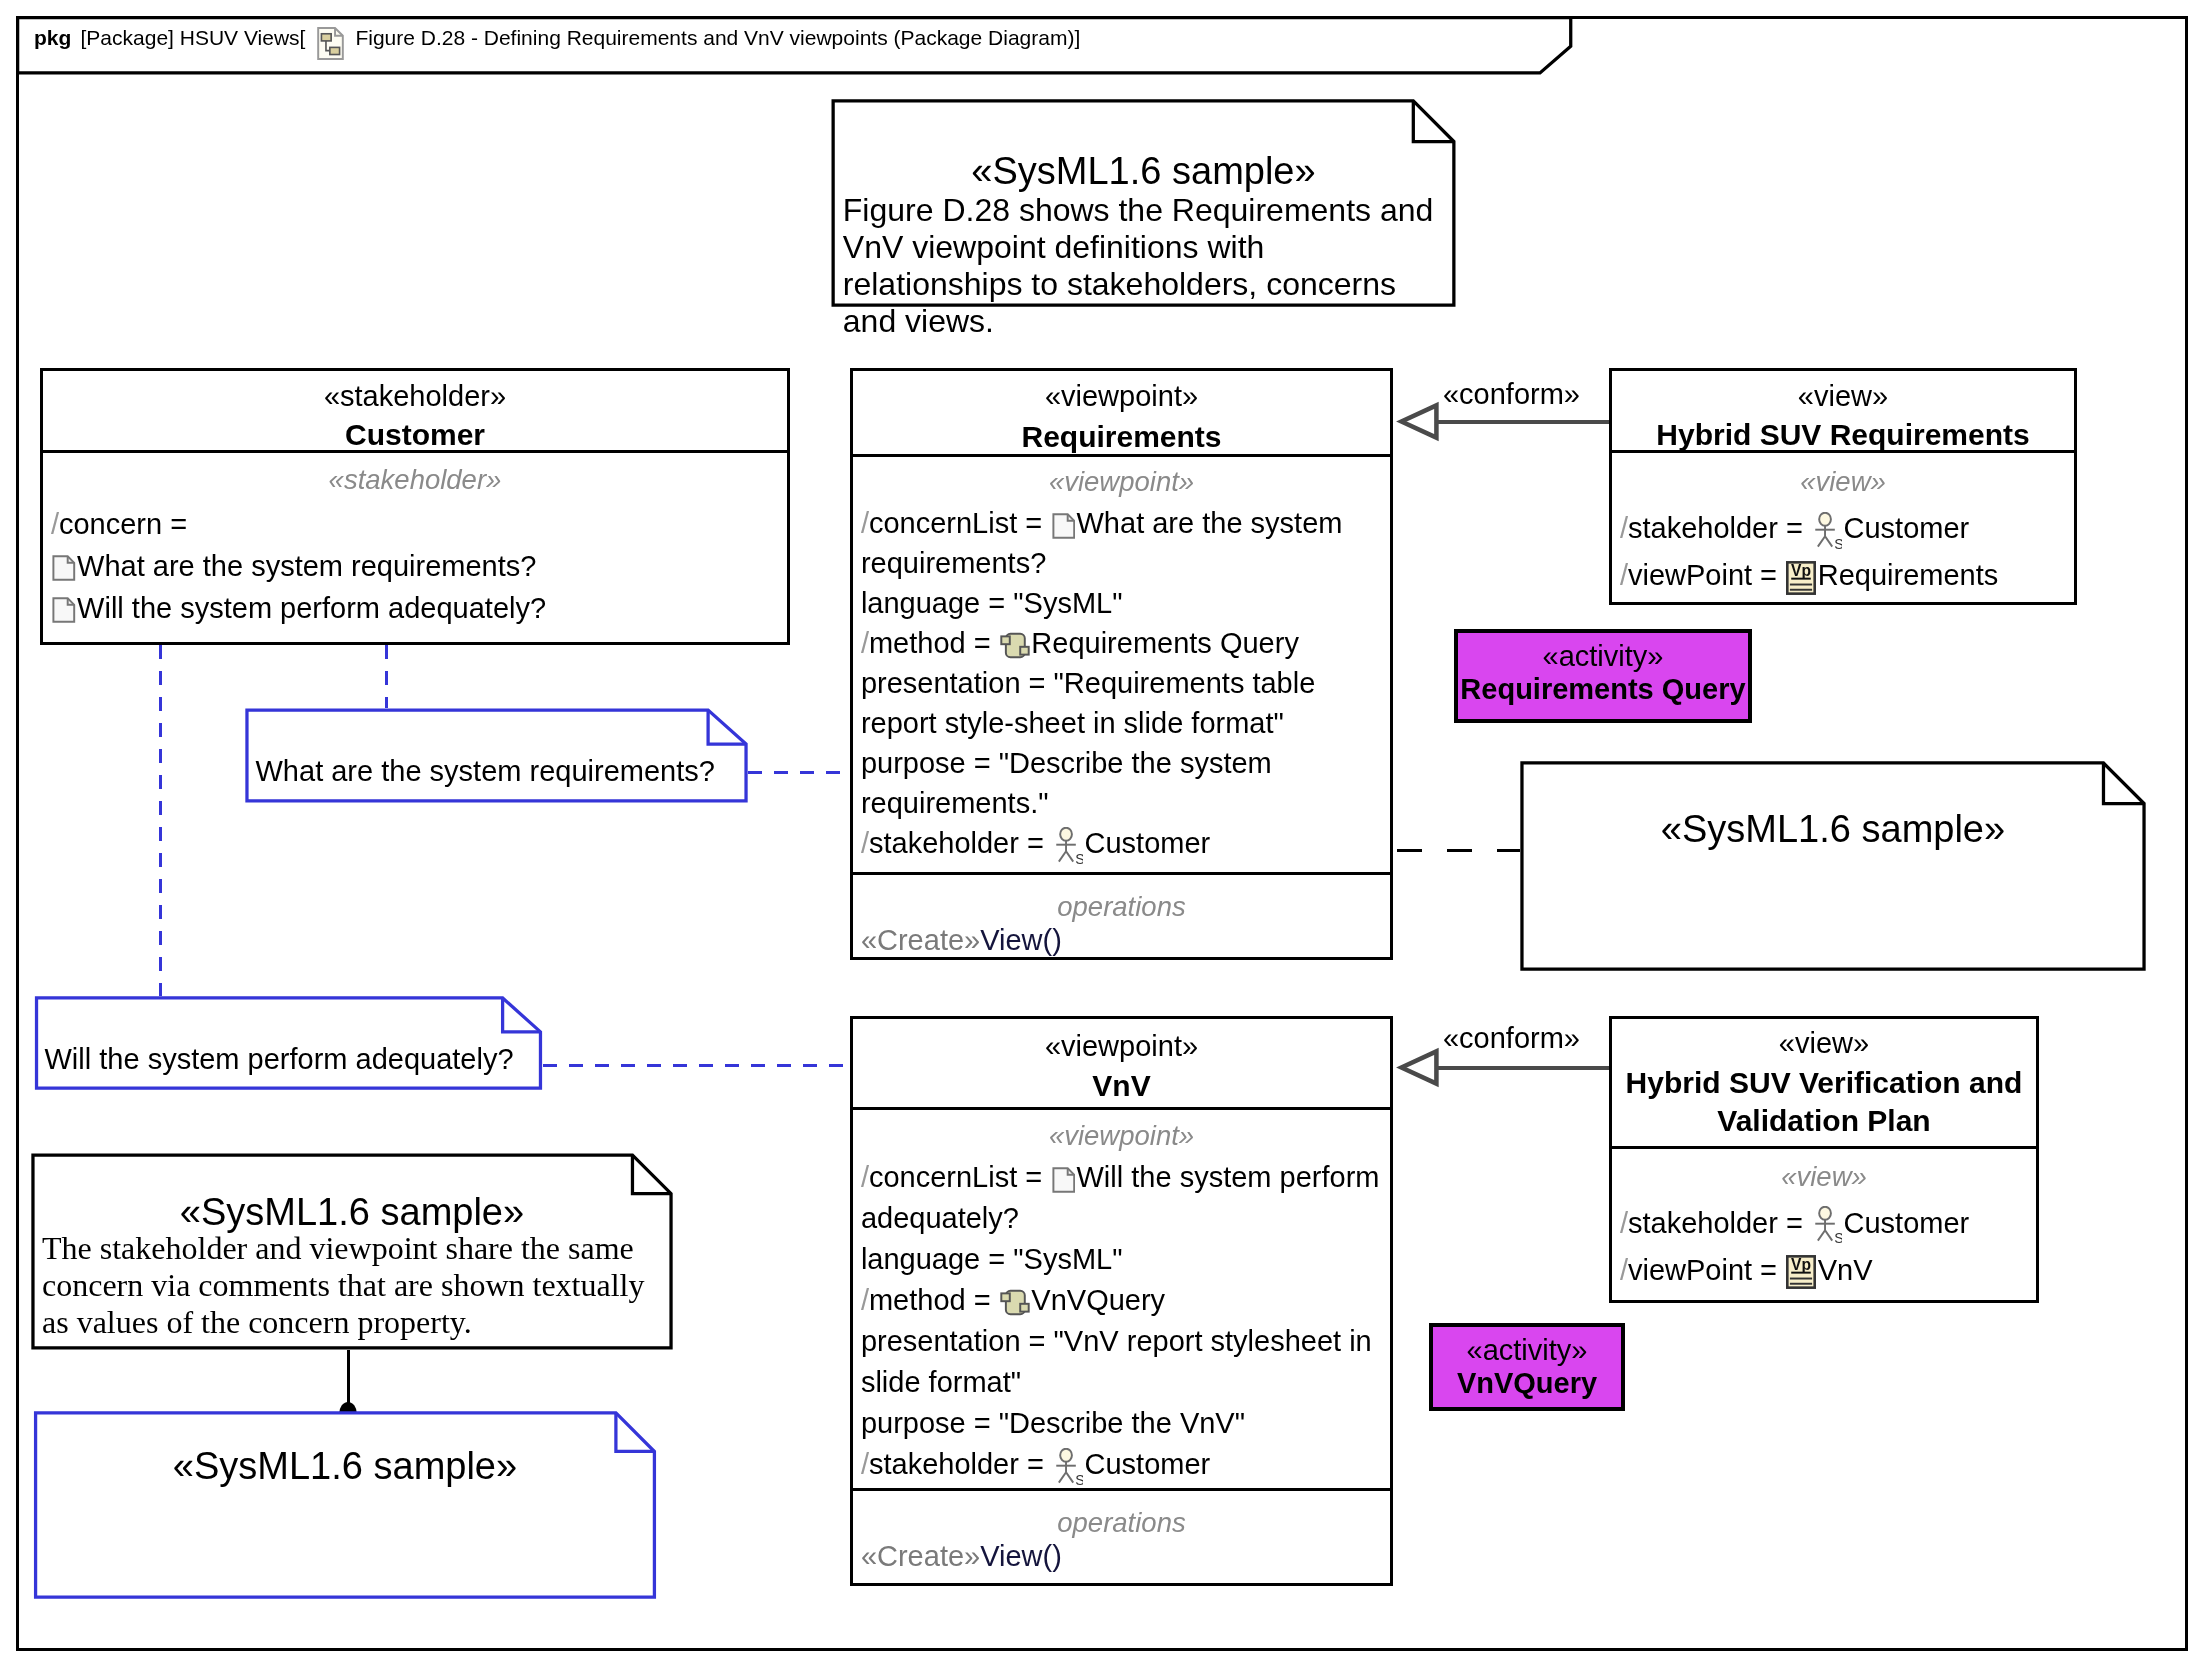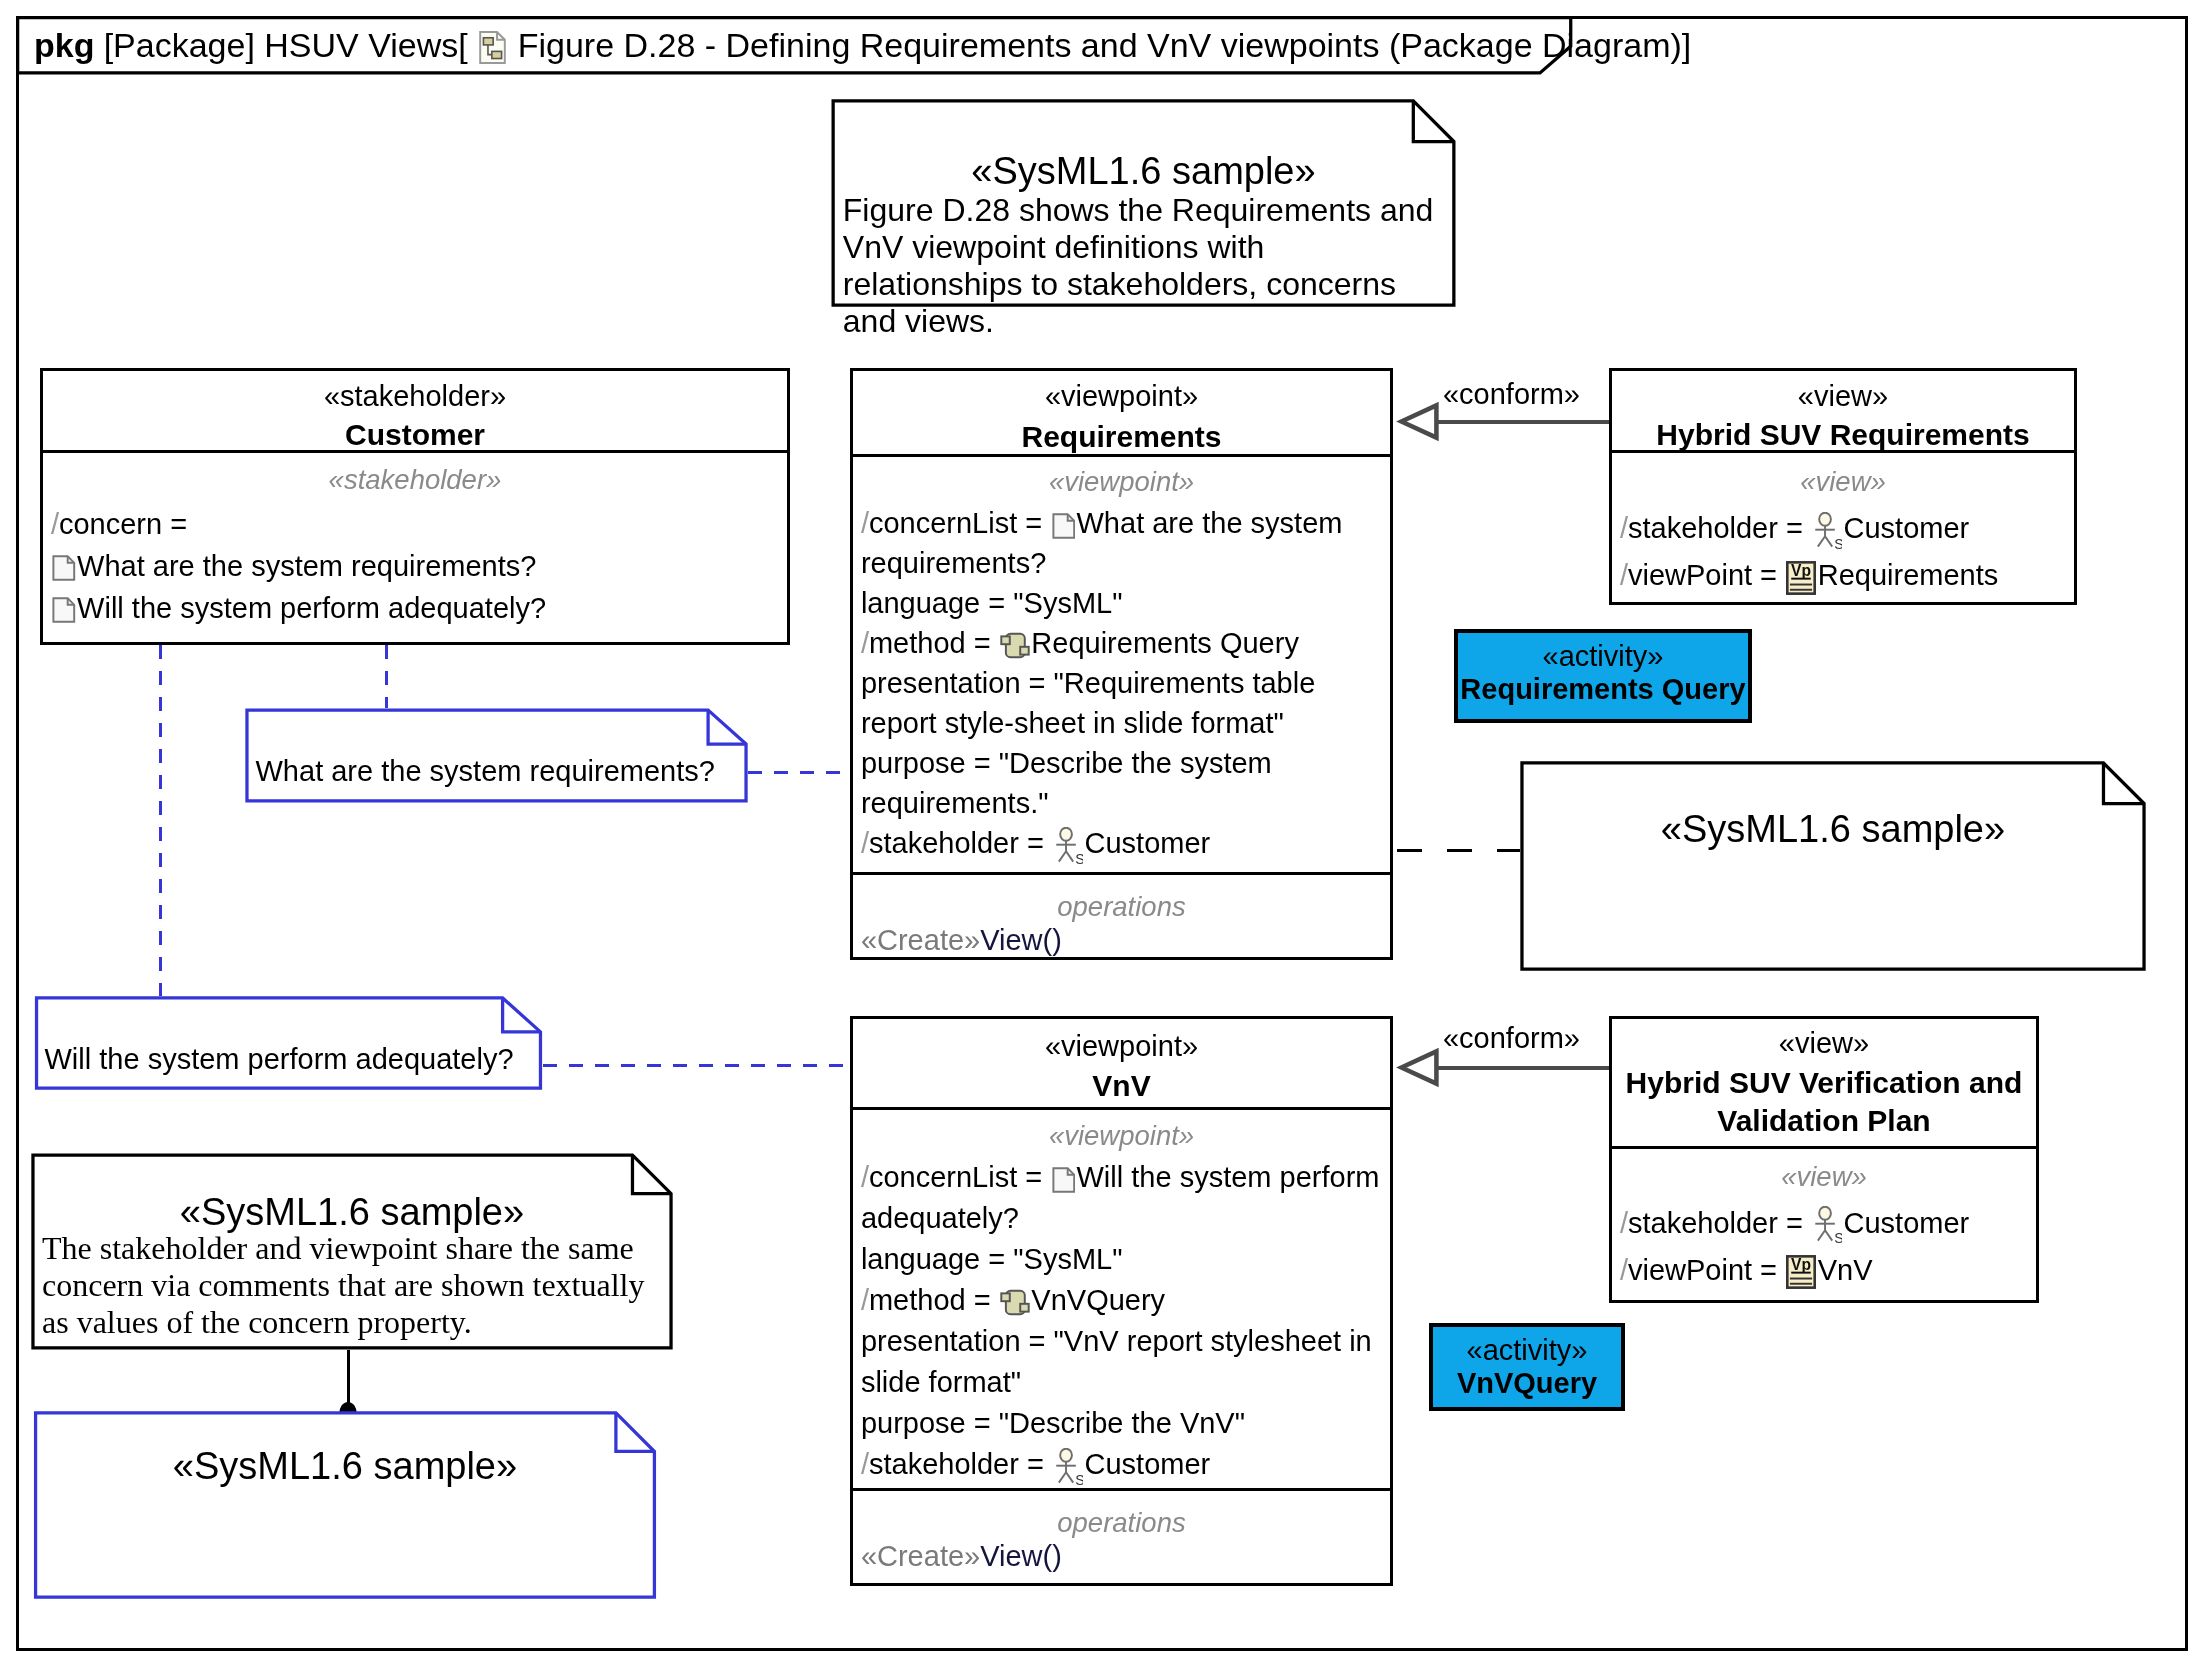--- a/index.html
+++ b/index.html
@@ -6,41 +6,41 @@
   #canvas {
     position:relative; width:2205px; height:1668px; background:#fff;
     font-family:"Liberation Sans", sans-serif; color:#000; overflow:hidden;
   }
   * { box-sizing:border-box; }
 
   
   #frame-border { position:absolute; left:15.7px; top:15.7px; width:2172px; height:1635px;
     border:3.3px solid #000; }
   #header-tab { position:absolute; left:15.7px; top:15.7px; width:1558px; height:59px; }
-  #header-text { position:absolute; left:34px; top:26px; font-size:34px; white-space:nowrap;
-    display:flex; align-items:flex-end; gap:9.2px; }
+  #header-text { position:absolute; left:34px; top:26px; font-size:21px; white-space:nowrap;
+    display:flex; align-items:flex-start; gap:9.2px; }
   #header-text b { font-weight:bold; }
 
   
   .box { position:absolute; background:#fff; border:3.9px solid #000; display:flex; flex-direction:column; }
   .box-header { border-bottom:3.3px solid #000; text-align:center; }
   .stereo { font-size:29px; color:#000; }
   .bname { font-size:30px; font-weight:bold; }
   .comp-label { text-align:center; font-size:27.5px; font-style:italic; color:#8a8a8a; }
   .attrs { padding:2.6px 7.9px 0 7.9px; font-size:29px; line-height:41px; }
   .attr { margin:0; }
   .slash { color:#999; }
   .ic { display:inline-block; vertical-align:middle; line-height:0; margin:0 1.3px; }
   .ops { border-top:3.3px solid #000; padding:3.9px 7.9px 0 7.9px; font-size:29px; }
   .ops .comp-label { margin-bottom:1.3px;margin-top:12px; }
   .op-create { color:#7a7a7a; }
   .op-name { color:#14143c; }
 
   
-  .act-box { position:absolute; background:#0ea5e9; border:4.6px solid #000; text-align:center; }
+  .act-box { position:absolute; background:#d946ef; border:4.6px solid #000; text-align:center; }
   .act-box .stereo { display:block; margin-top:6.5px; }
   .act-box .bname { display:block; font-size:29px; }
 
   
   .note { position:absolute; }
   .note svg.note-bg { position:absolute; left:0; top:0; }
   .note .note-title { position:absolute; left:0; width:100%; text-align:center; font-size:38px; }
   .note .note-body { position:absolute; font-size:32px; line-height:37px; }
   .note .note-single { position:absolute; font-size:29px; }
 

